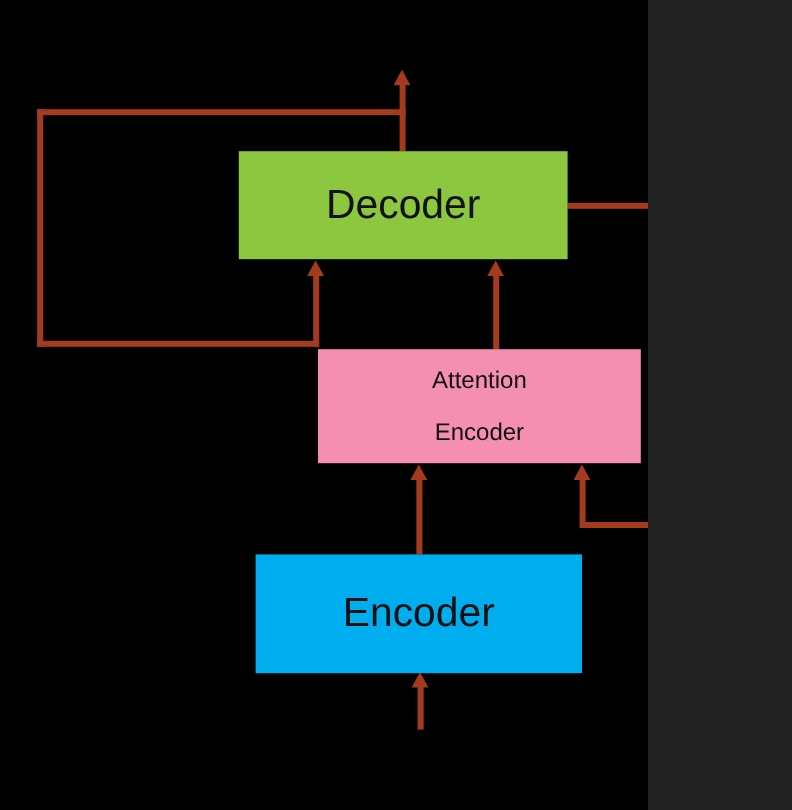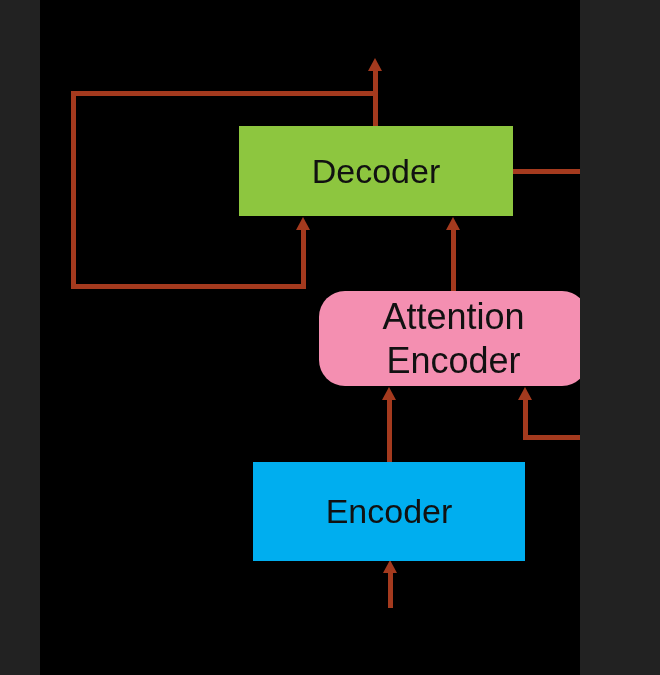--- a/index.html
+++ b/index.html
@@ -7,44 +7,42 @@
     padding: 0;
     background: #222;
   }
   .canvas {
     position: relative;
     width: 540px;
     height: 675px;
     background: var(--bg, #000000);
     overflow: hidden;
     font-family: "Liberation Sans", sans-serif;
-    margin-left: 40px;
   }
   .node {
     position: absolute;
     display: flex;
     flex-direction: column;
     align-items: center;
     justify-content: center;
     text-align: center;
     color: var(--label, #111111);
     font-size: 34px;
     line-height: 1.3;
     user-select: none;
   }
   .node-decoder {
     left: 199px; top: 126px; width: 274px; height: 90px;
     background: var(--decoder-fill, #8DC63F);
   }
   .node-attention {
-    left: 279px; top: 291px; width: 269px; height: 95px;
+    left: 265px; top: 291px; width: 269px; height: 95px;
     background: var(--attention-fill, #F48FB1);
-    font-size: 36px;
+    font-size: 20px;
     line-height: 44px;
-    border-radius: 26px;
   }
   .node-encoder {
     left: 213px; top: 462px; width: 272px; height: 99px;
     background: var(--encoder-fill, #00AEEF);
   }
   .seg {
     position: absolute;
     background: var(--arrow, #A43A1E);
   }
   .head-up {

